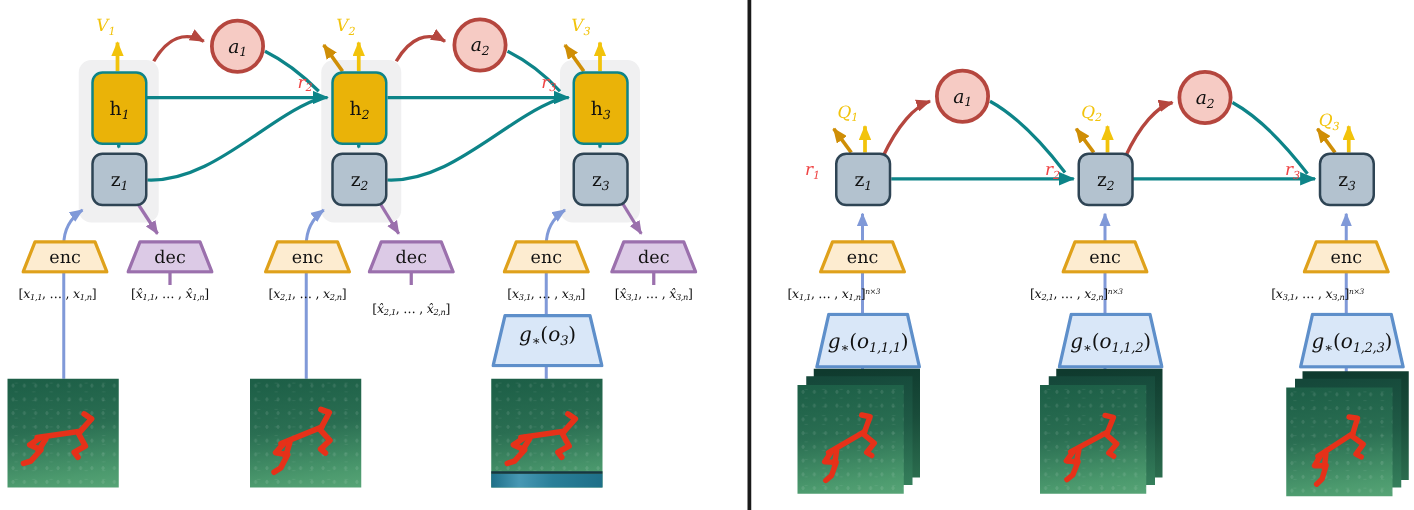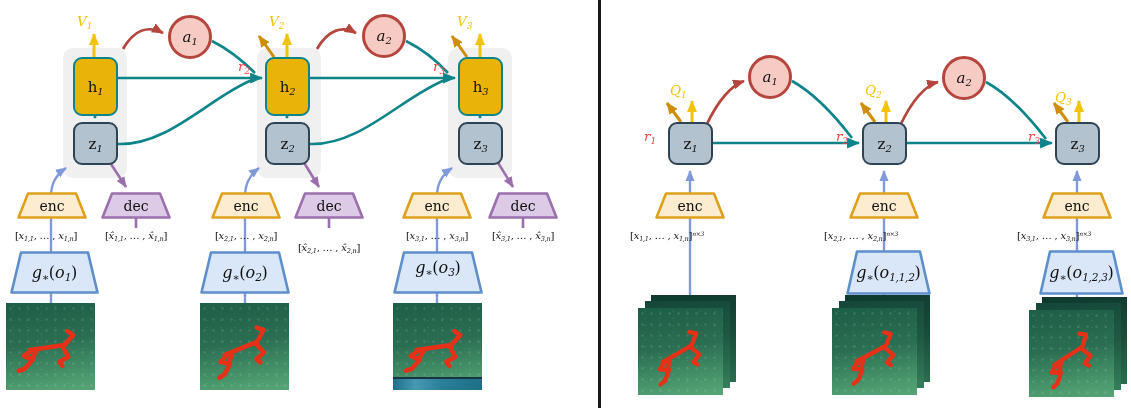--- a/index.html
+++ b/index.html
@@ -204,32 +204,20 @@
     <span class="tlabel">dec</span>
     </div>
 
   <div class="abs lbl xlbl" style="left:-14px;top:230px;"><span>[</span><span class="it">x</span><sub>1,1</sub><span>, … , </span><span class="it">x</span><sub>1,n</sub><span>]</span></div>
   <div class="abs lbl xlbl" style="left:76px;top:230px;"><span>[</span><span class="it">x̂</span><sub>1,1</sub><span>, … , </span><span class="it">x̂</span><sub>1,n</sub><span>]</span></div>
   <div class="abs lbl xlbl" style="left:186px;top:230px;"><span>[</span><span class="it">x</span><sub>2,1</sub><span>, … , </span><span class="it">x</span><sub>2,n</sub><span>]</span></div>
   <div class="abs lbl xlbl" style="left:269px;top:230px;margin-top:12px;"><span>[</span><span class="it">x̂</span><sub>2,1</sub><span>, … , </span><span class="it">x̂</span><sub>2,n</sub><span>]</span></div>
   <div class="abs lbl xlbl" style="left:377px;top:230px;"><span>[</span><span class="it">x</span><sub>3,1</sub><span>, … , </span><span class="it">x</span><sub>3,n</sub><span>]</span></div>
   <div class="abs lbl xlbl" style="left:463px;top:230px;"><span>[</span><span class="it">x̂</span><sub>3,1</sub><span>, … , </span><span class="it">x̂</span><sub>3,n</sub><span>]</span></div>
 
-  <div class="abs shape trap" style="left:10px;top:251px;width:89px;height:43px;">
-    <svg width="89" height="43">
-        <polygon points="11,1.5 78,1.5 87.5,41.5 1.5,41.5" fill="#d9e7f8" stroke="#5e8fca" stroke-width="2.6" stroke-linejoin="round"></polygon>
-      </svg>
-    <span class="glabel"><span class="it">g</span><sub>∗</sub><span>(</span><span class="it">o</span><sub>1</sub><span>)</span></span>
-    </div>
-  <div class="abs shape trap" style="left:200px;top:251px;width:90px;height:43px;">
-    <svg width="90" height="43">
-        <polygon points="11,1.5 79,1.5 88.5,41.5 1.5,41.5" fill="#d9e7f8" stroke="#5e8fca" stroke-width="2.6" stroke-linejoin="round"></polygon>
-      </svg>
-    <span class="glabel"><span class="it">g</span><sub>∗</sub><span>(</span><span class="it">o</span><sub>2</sub><span>)</span></span>
-    </div>
   <div class="abs shape trap" style="left:393px;top:251px;width:90px;height:32px;">
     <svg width="90" height="43">
         <polygon points="11,1.5 79,1.5 88.5,41.5 1.5,41.5" fill="#d9e7f8" stroke="#5e8fca" stroke-width="2.6" stroke-linejoin="round"></polygon>
       </svg>
     <span class="glabel"><span class="it">g</span><sub>∗</sub><span>(</span><span class="it">o</span><sub>3</sub><span>)</span></span>
     </div>
 
   <div class="abs shape obsimg" style="left:6px;top:303px;">
     <svg class="cheetah" viewBox="0 0 90 87">
         <g stroke="#e63119" stroke-width="4.6" fill="none" stroke-linecap="round" stroke-linejoin="round">
@@ -307,20 +295,26 @@
     <svg width="70" height="27">
         <polygon points="11,1.5 59,1.5 68.5,25.5 1.5,25.5" fill="#fdecd0" stroke="#dfa11b" stroke-width="2.6" stroke-linejoin="round"></polygon>
       </svg>
     <span class="tlabel">enc</span>
     </div>
 
   <div class="abs lbl xlbl" style="left:607px;top:230px;"><span>[</span><span class="it">x</span><sub>1,1</sub><span>, … , </span><span class="it">x</span><sub>1,n</sub><span>]</span><sup>n×3</sup></div>
   <div class="abs lbl xlbl" style="left:801px;top:230px;"><span>[</span><span class="it">x</span><sub>2,1</sub><span>, … , </span><span class="it">x</span><sub>2,n</sub><span>]</span><sup>n×3</sup></div>
   <div class="abs lbl xlbl" style="left:994px;top:230px;"><span>[</span><span class="it">x</span><sub>3,1</sub><span>, … , </span><span class="it">x</span><sub>3,n</sub><span>]</span><sup>n×3</sup></div>
 
+  <div class="abs shape trap" style="left:652px;top:250px;width:85px;height:45px;">
+    <svg width="85" height="45">
+        <polygon points="11,1.5 74,1.5 83.5,43.5 1.5,43.5" fill="#d9e7f8" stroke="#5e8fca" stroke-width="2.6" stroke-linejoin="round"></polygon>
+      </svg>
+    <span class="glabel"><span class="it">g</span><sub>∗</sub><span>(</span><span class="it">o</span><sub>1,1,1</sub><span>)</span></span>
+    </div>
   <div class="abs shape trap" style="left:846px;top:250px;width:85px;height:45px;">
     <svg width="85" height="45">
         <polygon points="11,1.5 74,1.5 83.5,43.5 1.5,43.5" fill="#d9e7f8" stroke="#5e8fca" stroke-width="2.6" stroke-linejoin="round"></polygon>
       </svg>
     <span class="glabel"><span class="it">g</span><sub>∗</sub><span>(</span><span class="it">o</span><sub>1,1,2</sub><span>)</span></span>
     </div>
   <div class="abs shape trap" style="left:1039px;top:250px;width:85px;height:45px;">
     <svg width="85" height="45">
         <polygon points="11,1.5 74,1.5 83.5,43.5 1.5,43.5" fill="#d9e7f8" stroke="#5e8fca" stroke-width="2.6" stroke-linejoin="round"></polygon>
       </svg>

